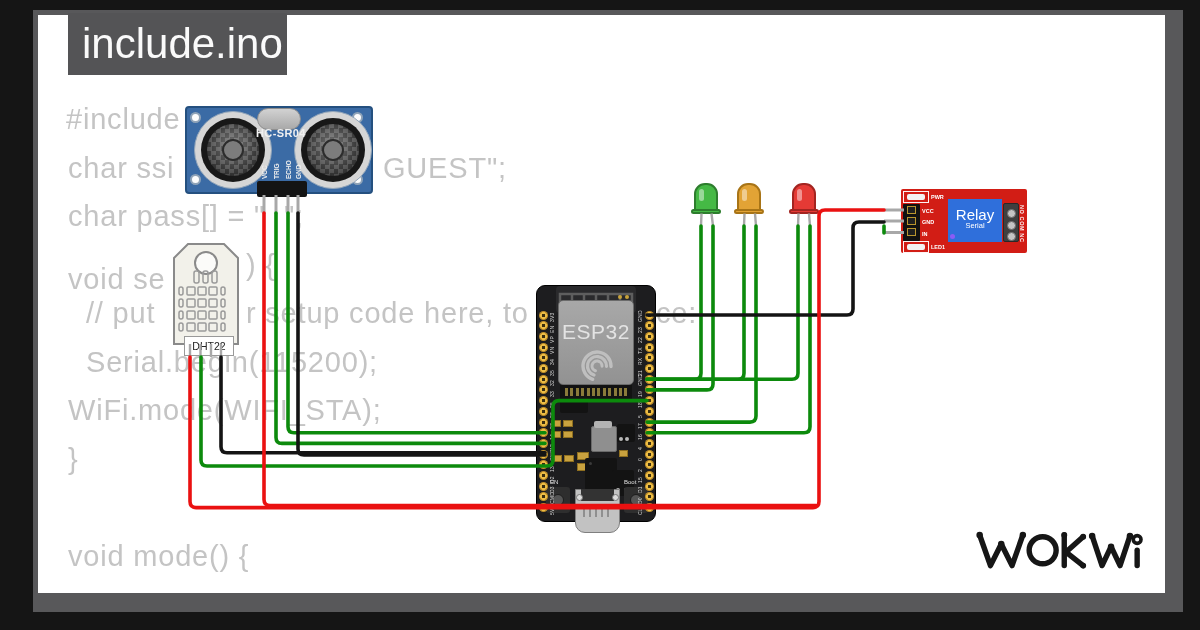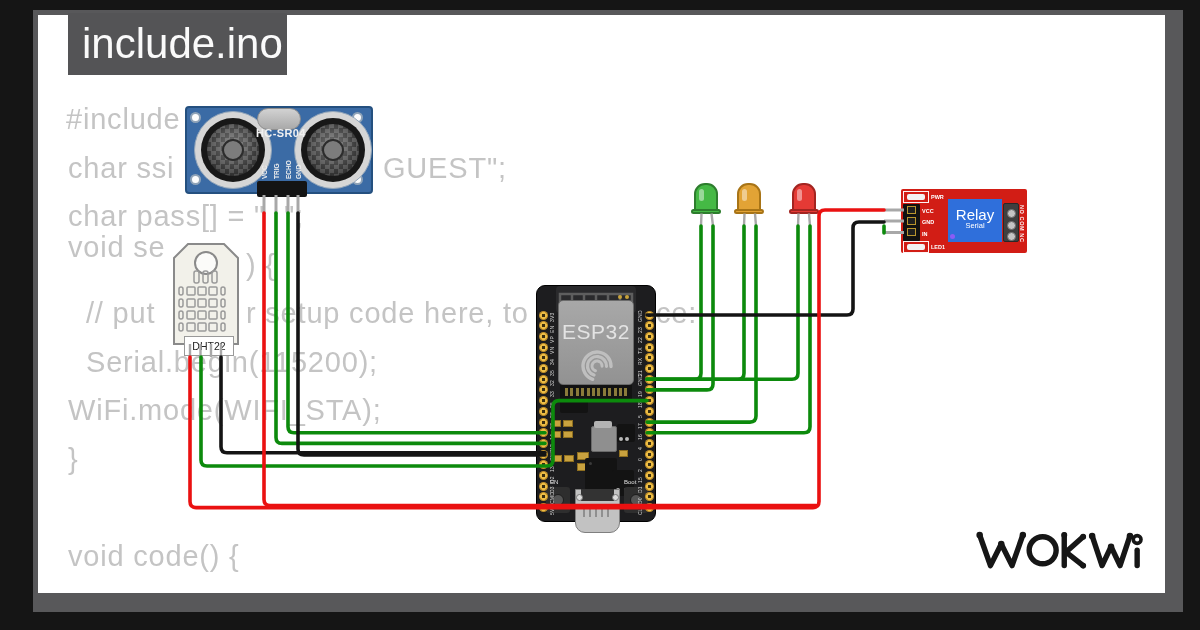--- a/index.html
+++ b/index.html
@@ -82,29 +82,29 @@
 <div id="stage">
 
   <div class="abs page"></div>
 
   <div class="abs" id="code-layer" style="color: rgb(196, 196, 196);">
       <span class="code-seg" style="left: 68px; top: 151.5px;">char ssi</span>
       <span class="code-seg" style="left: 66px; top: 103px;">#include</span>
       <span class="code-seg" style="left: 383px; top: 151.5px;">GUEST";</span>
       <span class="code-seg" style="left: 68px; top: 200px;">char pass[] = "</span>
       <span class="code-seg" style="left: 284px; top: 200px;">";</span>
-      <span class="code-seg" style="left: 68px; top: 231px;">void se</span>
+      <span class="code-seg" style="left: 68px; top: 263px;">void se</span>
       <span class="code-seg" style="left: 246px; top: 248.5px;">) {</span>
       <span class="code-seg" style="left: 86px; top: 297px;">// put</span>
       <span class="code-seg" style="left: 246px; top: 297px;">r setup code here, to</span>
       <span class="code-seg" style="left: 656px; top: 297px;">ce:</span>
       <span class="code-seg" style="left: 86px; top: 345.5px;">Serial.begin(115200);</span>
       <span class="code-seg" style="left: 68px; top: 394px;">WiFi.mode(WIFI_STA);</span>
       <span class="code-seg" style="left: 68px; top: 442.5px;">}</span>
-      <span class="code-seg" style="left: 68px; top: 539.5px;">void code() {</span>
+      <span class="code-seg" style="left: 68px; top: 539.5px;">void mode() {</span>
     </div>
 
   <div class="abs" id="components">
 
     <div class="abs hc-board"></div>
     <div class="abs hc-screw" style="left:190px;top:112px"></div>
     <div class="abs hc-screw" style="left:352px;top:112px"></div>
     <div class="abs hc-screw" style="left:190px;top:174px"></div>
     <div class="abs hc-screw" style="left:352px;top:174px"></div>
     <div class="abs eye" style="left:194px;top:111px">

